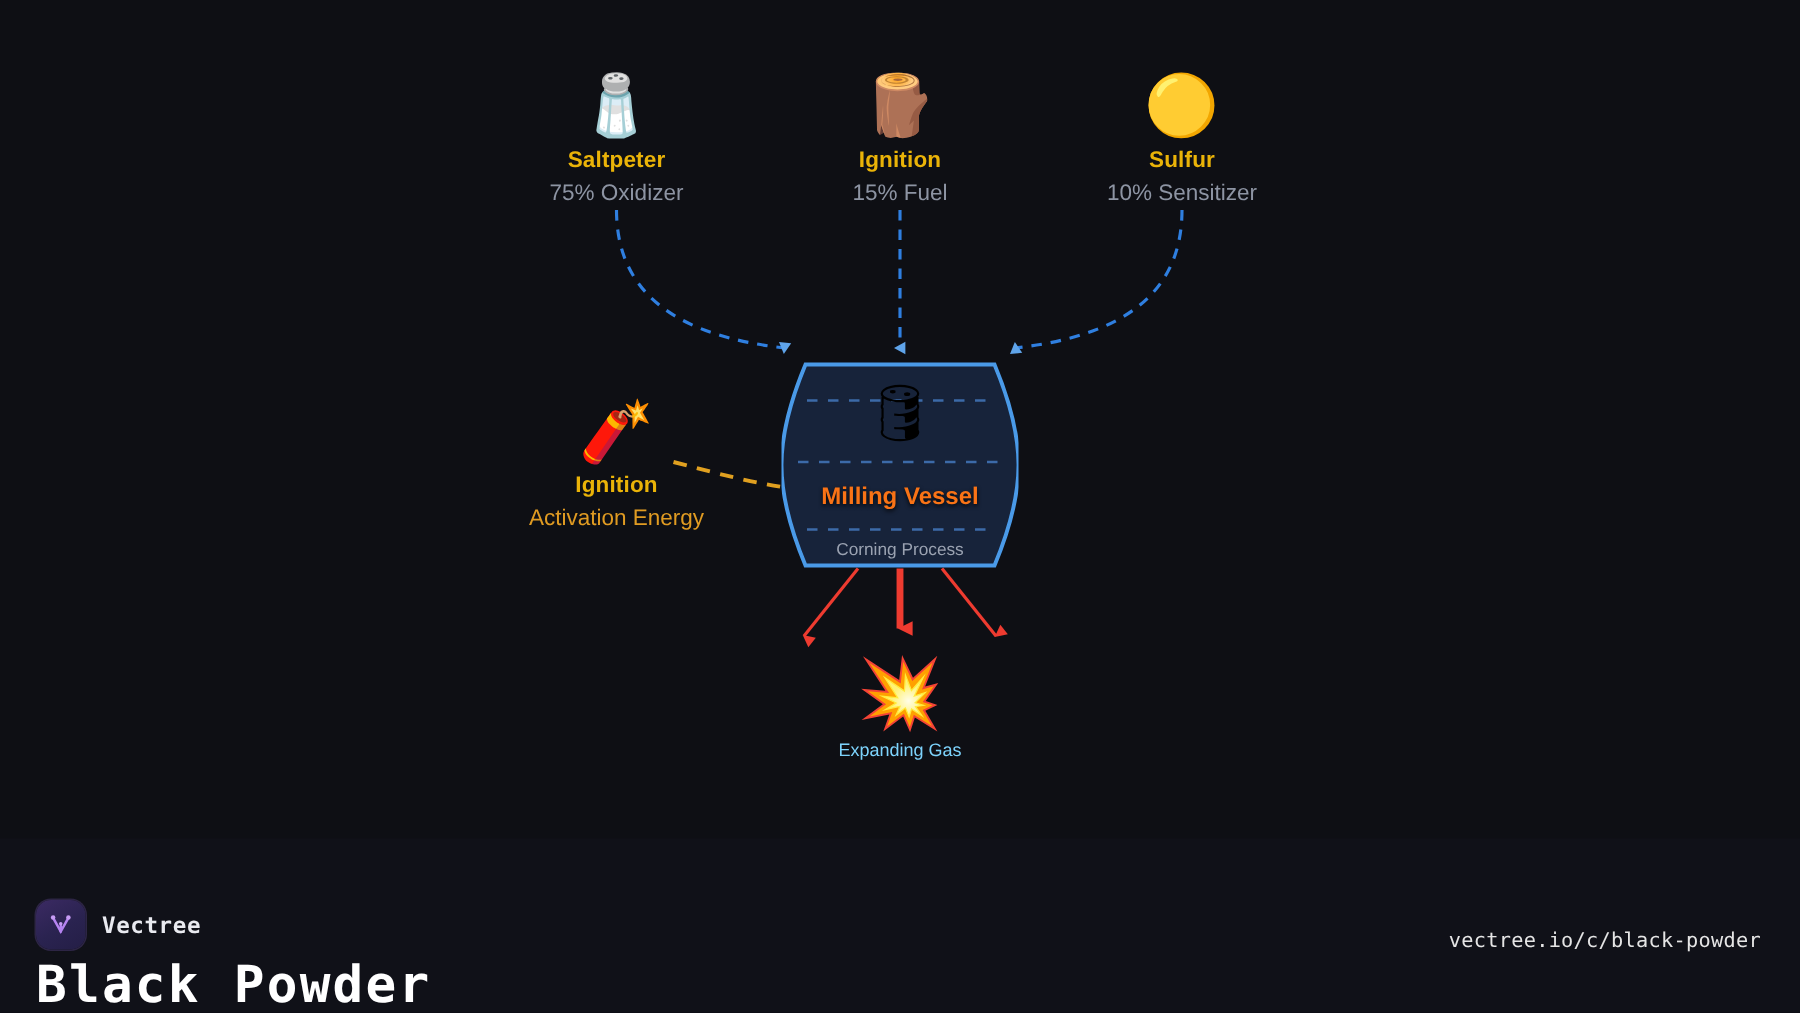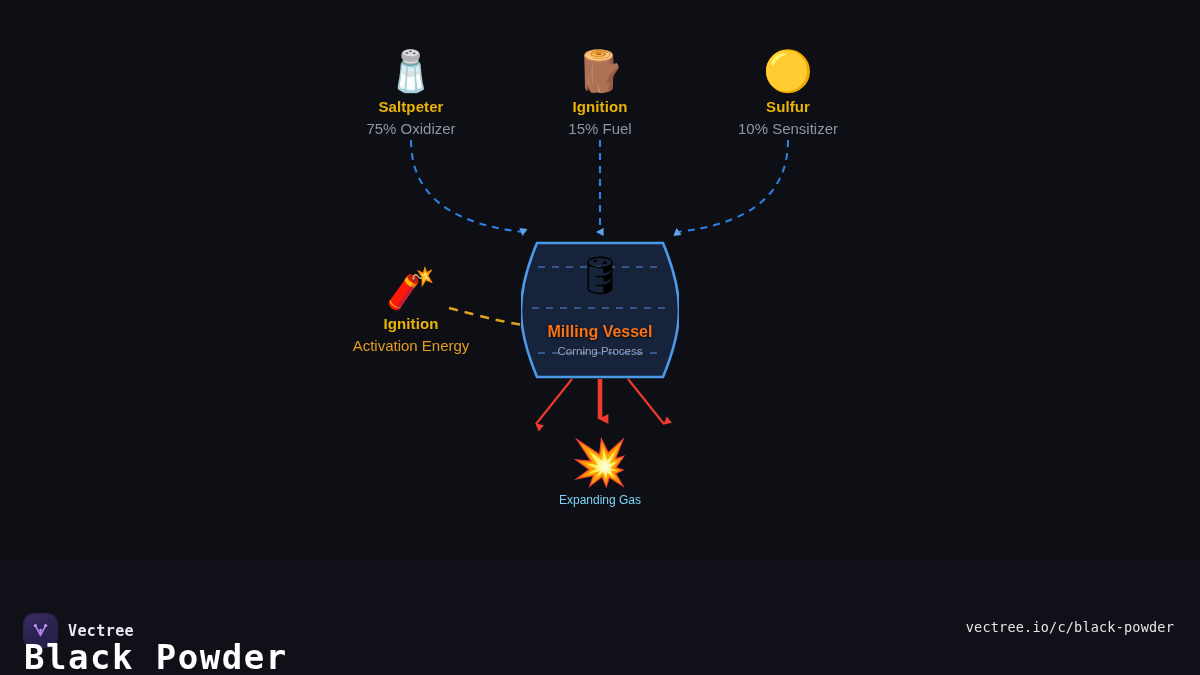--- a/index.html
+++ b/index.html
@@ -53,28 +53,28 @@
   #vessel-content {
     position:absolute; left:0; top:0; width:158px; height:138px;
     display:flex; flex-direction:column; align-items:center;
     justify-content:flex-start; padding-top:13px;
   }
   #vessel-content .icon { font-size:37px; line-height:44px; height:44px; }
   #vessel-content .ntitle {
     font-size:16px; font-weight:bold; color:#f97316; margin-top:25px;
     text-shadow:0 1px 3px rgba(0,0,0,.85);
   }
-  #vessel-content .nsub { color:#9aa2b1; font-size:11.5px; margin-top:4px; }
+  #vessel-content .nsub { color:#9aa2b1; font-size:11.5px; margin-top:20px; }
 
   
   #footer {
     position:absolute; left:0; bottom:0; width:1200px; height:116px;
     background:#101118;
   }
-  #brand { position:absolute; left:24px; top:55px; display:flex; align-items:center; gap:11px; }
+  #brand { position:absolute; left:24px; top:41px; display:flex; align-items:center; gap:11px; }
   #brand-logo {
     width:33px; height:33px; border-radius:10px;
     background:linear-gradient(150deg,#3b2a63 0%,#2a2350 55%,#241e46 100%);
     display:flex; align-items:center; justify-content:center;
     box-shadow:0 0 0 1px rgba(150,110,230,.22);
   }
   #brand-name {
     font-family:"DejaVu Sans Mono", monospace;
     font-size:15px; font-weight:bold; color:#e9eaf0; letter-spacing:.4px;
   }

